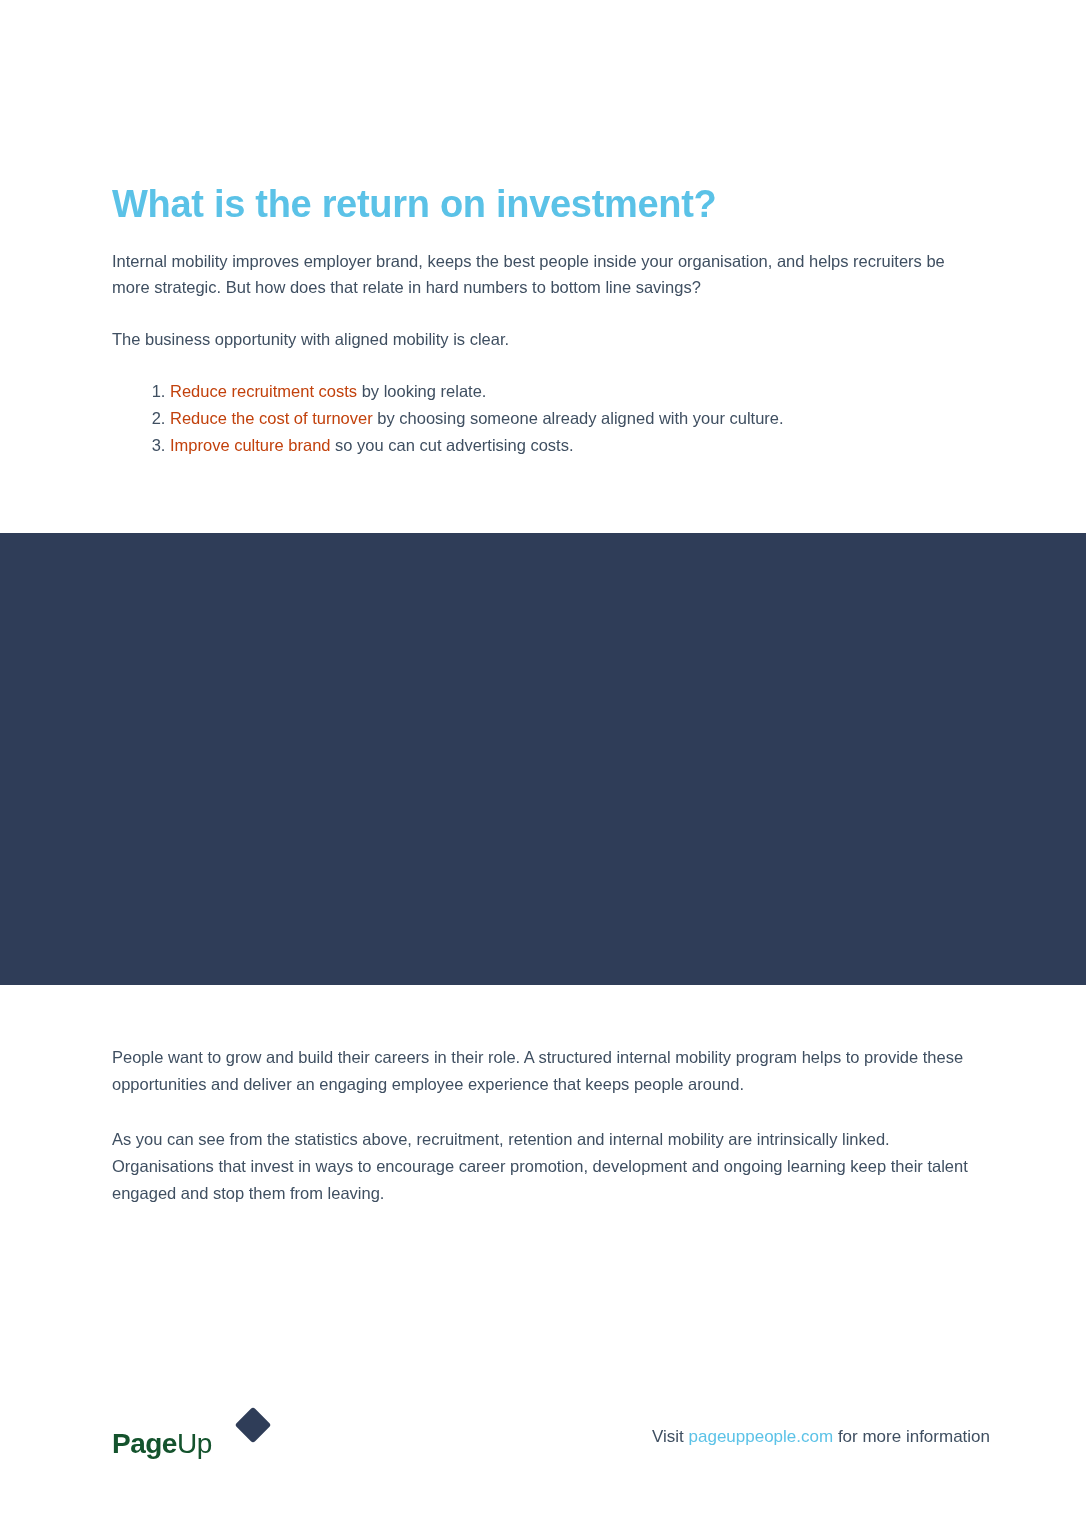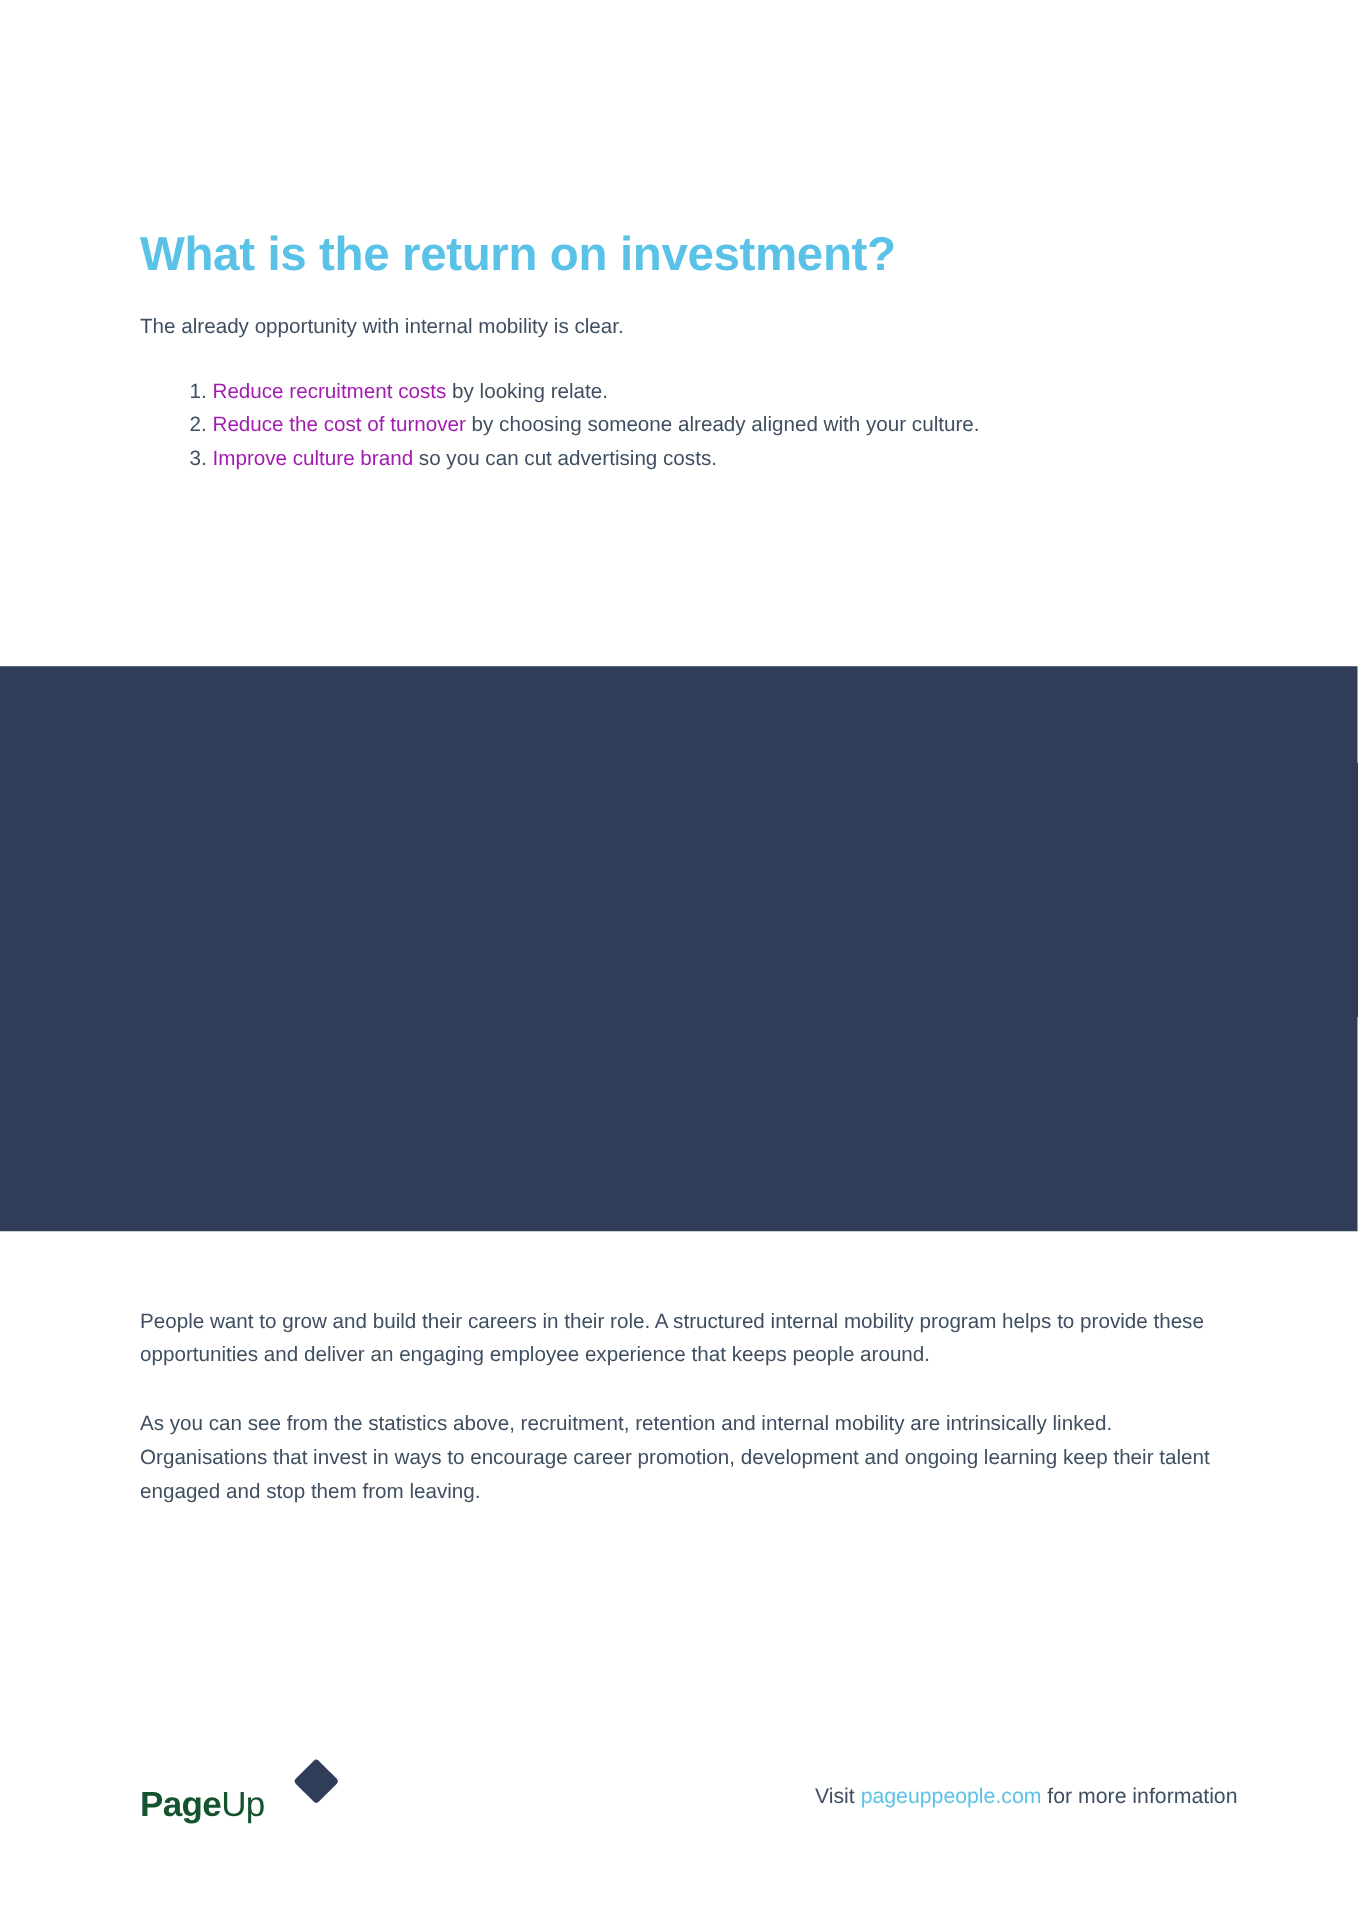--- a/index.html
+++ b/index.html
@@ -48,21 +48,21 @@
   }
   .list {
     margin: 0;
     padding-left: 58px;
     font-size: 16.5px;
     line-height: 27px;
   }
   .list li {
     margin: 0;
   }
-  .hl { color: #a21caf; }
+  .hl { color: #c2410c; }
 
   
   .band {
     position: absolute;
     left: 0;
     top: 533px;
     width: 1086px;
     height: 452px;
     background: #2f3d58;
     overflow: hidden;
@@ -111,21 +111,22 @@
   .visit a { color: #5bc2e7; text-decoration: none; }
 </style>
 </head>
 <body>
 
 <div class="page">
 
   <h1 class="headline">What is the return on investment?</h1>
 
   <div class="intro">
-    <p>The already opportunity with internal mobility is clear.</p>
+    <p>Internal mobility improves employer brand, keeps the best people inside your organisation, and helps recruiters be more strategic. But how does that relate in hard numbers to bottom line savings?</p>
+    <p>The business opportunity with aligned mobility is clear.</p>
     <ol class="list">
       <li>
         <span class="hl">Reduce recruitment costs</span><span> by looking relate.</span>
       </li>
       <li>
         <span class="hl">Reduce the cost of turnover</span><span> by choosing someone already aligned with your culture.</span>
       </li>
       <li>
         <span class="hl">Improve culture brand</span><span> so you can cut advertising costs.</span>
       </li>

